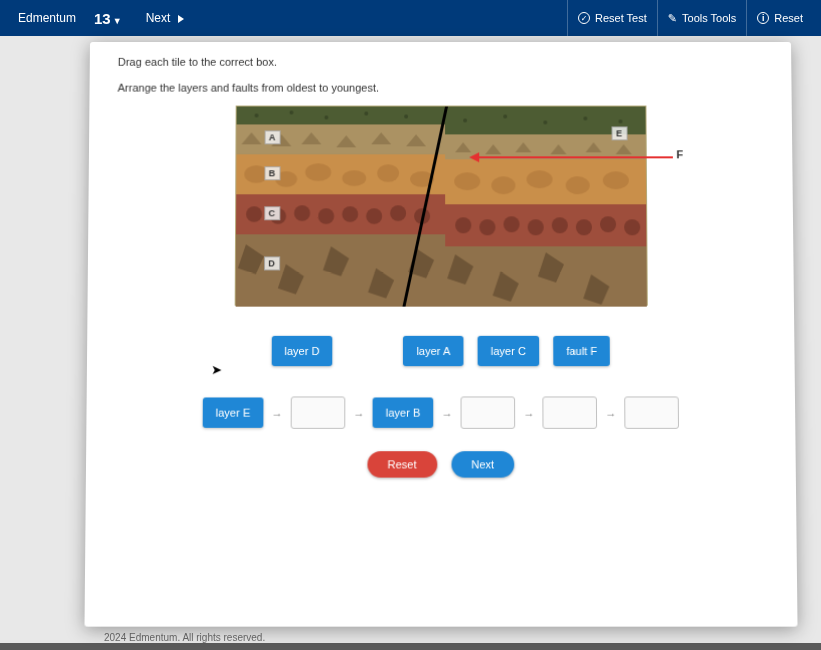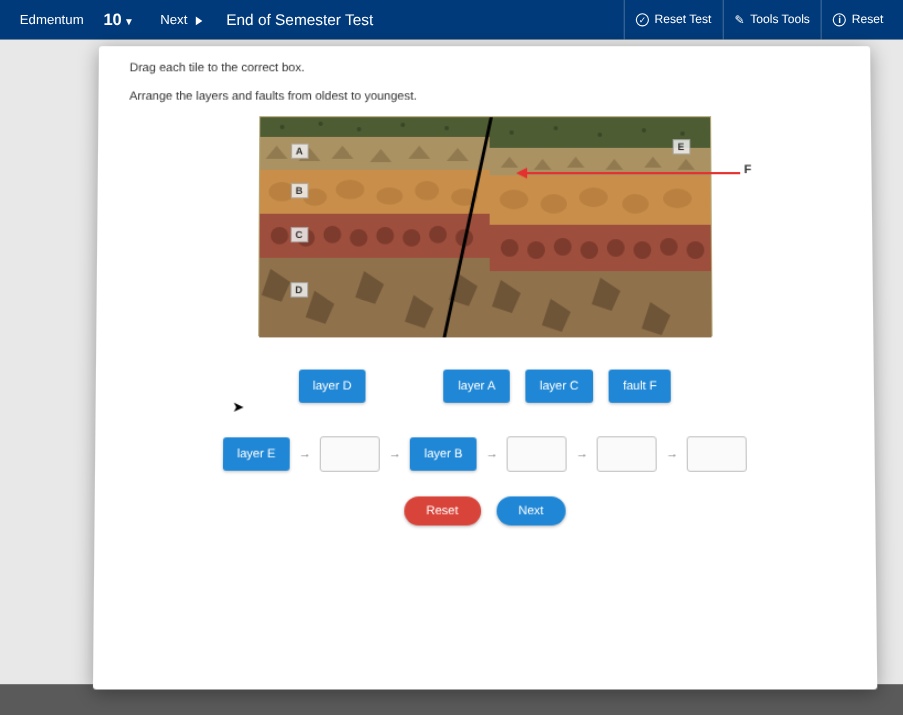--- a/index.html
+++ b/index.html
@@ -60,27 +60,26 @@
 .pill.blue { background:#1f87d6; }
 
 .footer { color:#6a6a6a; font-size:10px; padding:10px 0 0 14px; }
 </style>
 </head>
 <body>
 
 <div class="top-bar">
   <div class="prev">Edmentum</div>
   <div class="qnum">
-    <span>10</span><span class="caret">▼</span>
+    <span>13</span><span class="caret">▼</span>
   </div>
   <div class="next">
     <span>Next</span>
     <span class="next-arrow"></span>
   </div>
-  <div class="title">End of Semester Test</div>
   <div class="spacer"></div>
   <div class="right-btn">
     <span class="check-icon">✓</span>
     <span>Reset Test</span>
   </div>
   <div class="right-btn">
     <span class="tools-icon">✎</span>
     <span>Tools Tools</span>
   </div>
   <div class="right-btn">
@@ -270,13 +269,14 @@
       <span class="arr">→</span>
       <div class="slot"></div>
     </div>
 
     <div class="btn-row">
       <div class="pill red">Reset</div>
       <div class="pill blue">Next</div>
     </div>
 
   </div>
+  <div class="footer">2024 Edmentum. All rights reserved.</div>
 </div>
 
 </body></html>

